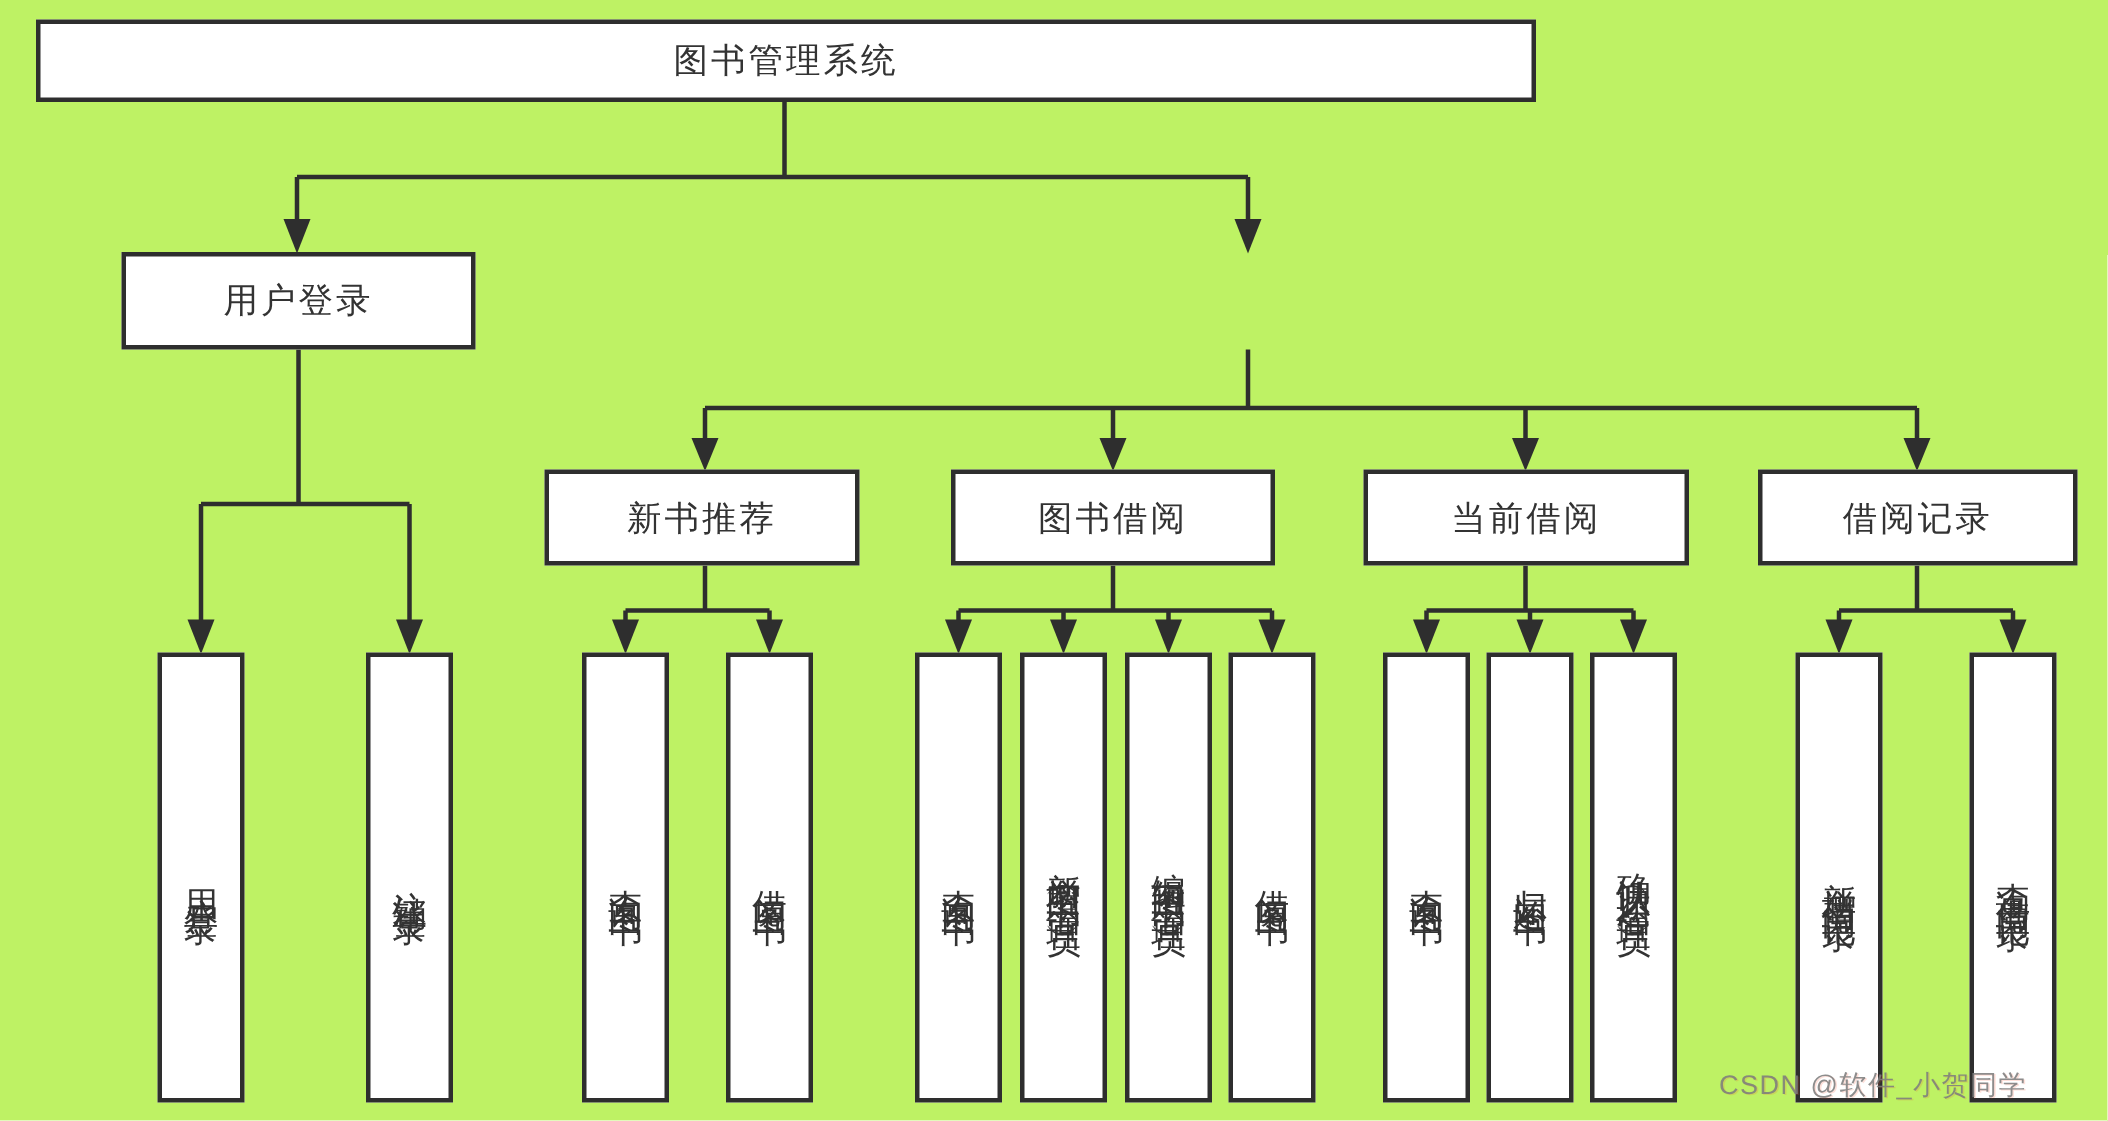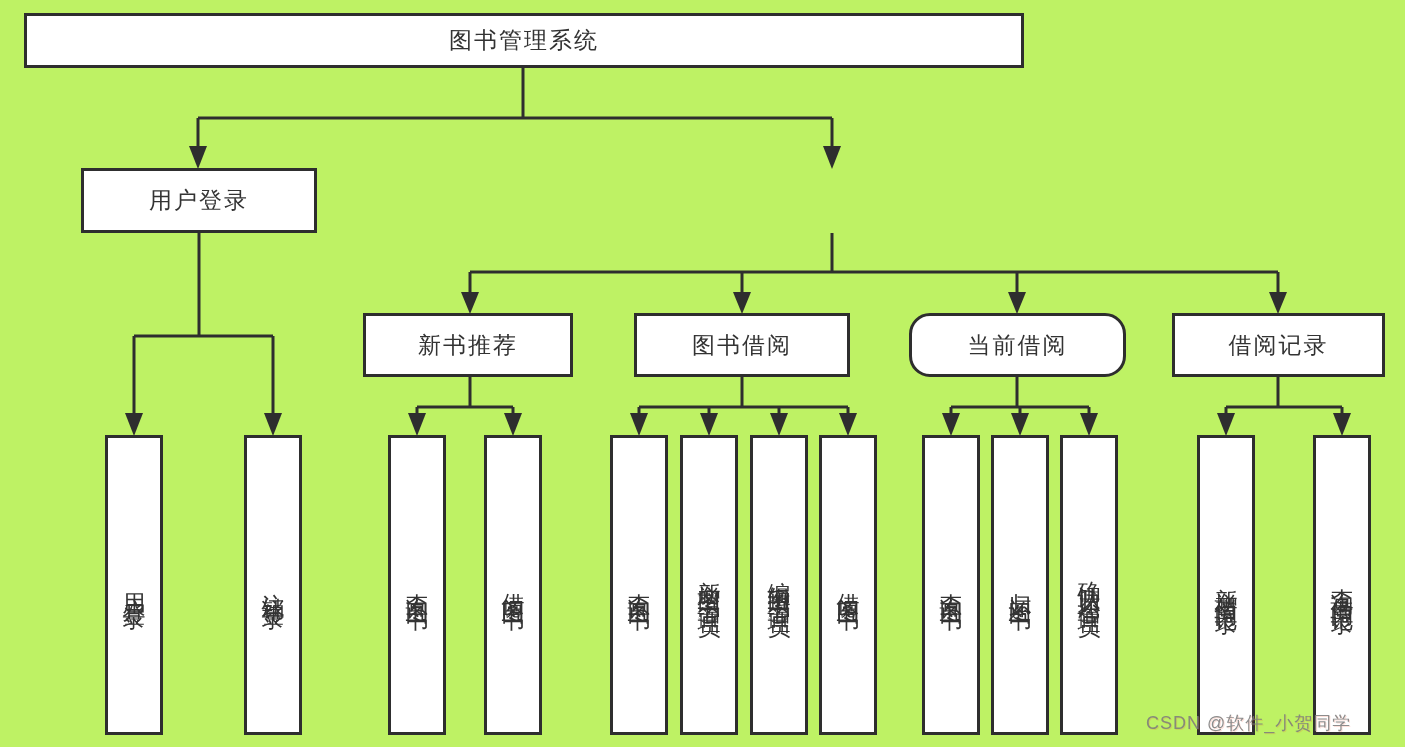--- a/index.html
+++ b/index.html
@@ -100,21 +100,21 @@
       <polygon points="1333,413 1351,413 1342,436"></polygon>
     </g>
   </svg>
 
   <div class="node" style="left:24px; top:13px; width:1000px; height:55px;">图书管理系统</div>
 
   <div class="node" style="left:81px; top:168px; width:236px; height:65px;">用户登录</div>
 
   <div class="node" style="left:363px; top:313px; width:210px; height:64px;">新书推荐</div>
   <div class="node" style="left:634px; top:313px; width:216px; height:64px;">图书借阅</div>
-  <div class="node" style="left:909px; top:313px; width:217px; height:64px;border-radius:21px;">当前借阅</div>
+  <div class="node" style="left:909px; top:313px; width:217px; height:64px;">当前借阅</div>
   <div class="node" style="left:1172px; top:313px; width:213px; height:64px;">借阅记录</div>
 
   <div class="node leaf" style="left:105px; top:435px; width:58px; height:300px;">
     <span class="vtext">用户登录</span>
   </div>
   <div class="node leaf" style="left:244px; top:435px; width:58px; height:300px;">
     <span class="vtext">注销登录</span>
   </div>
 
   <div class="node leaf" style="left:388px; top:435px; width:58px; height:300px;">

